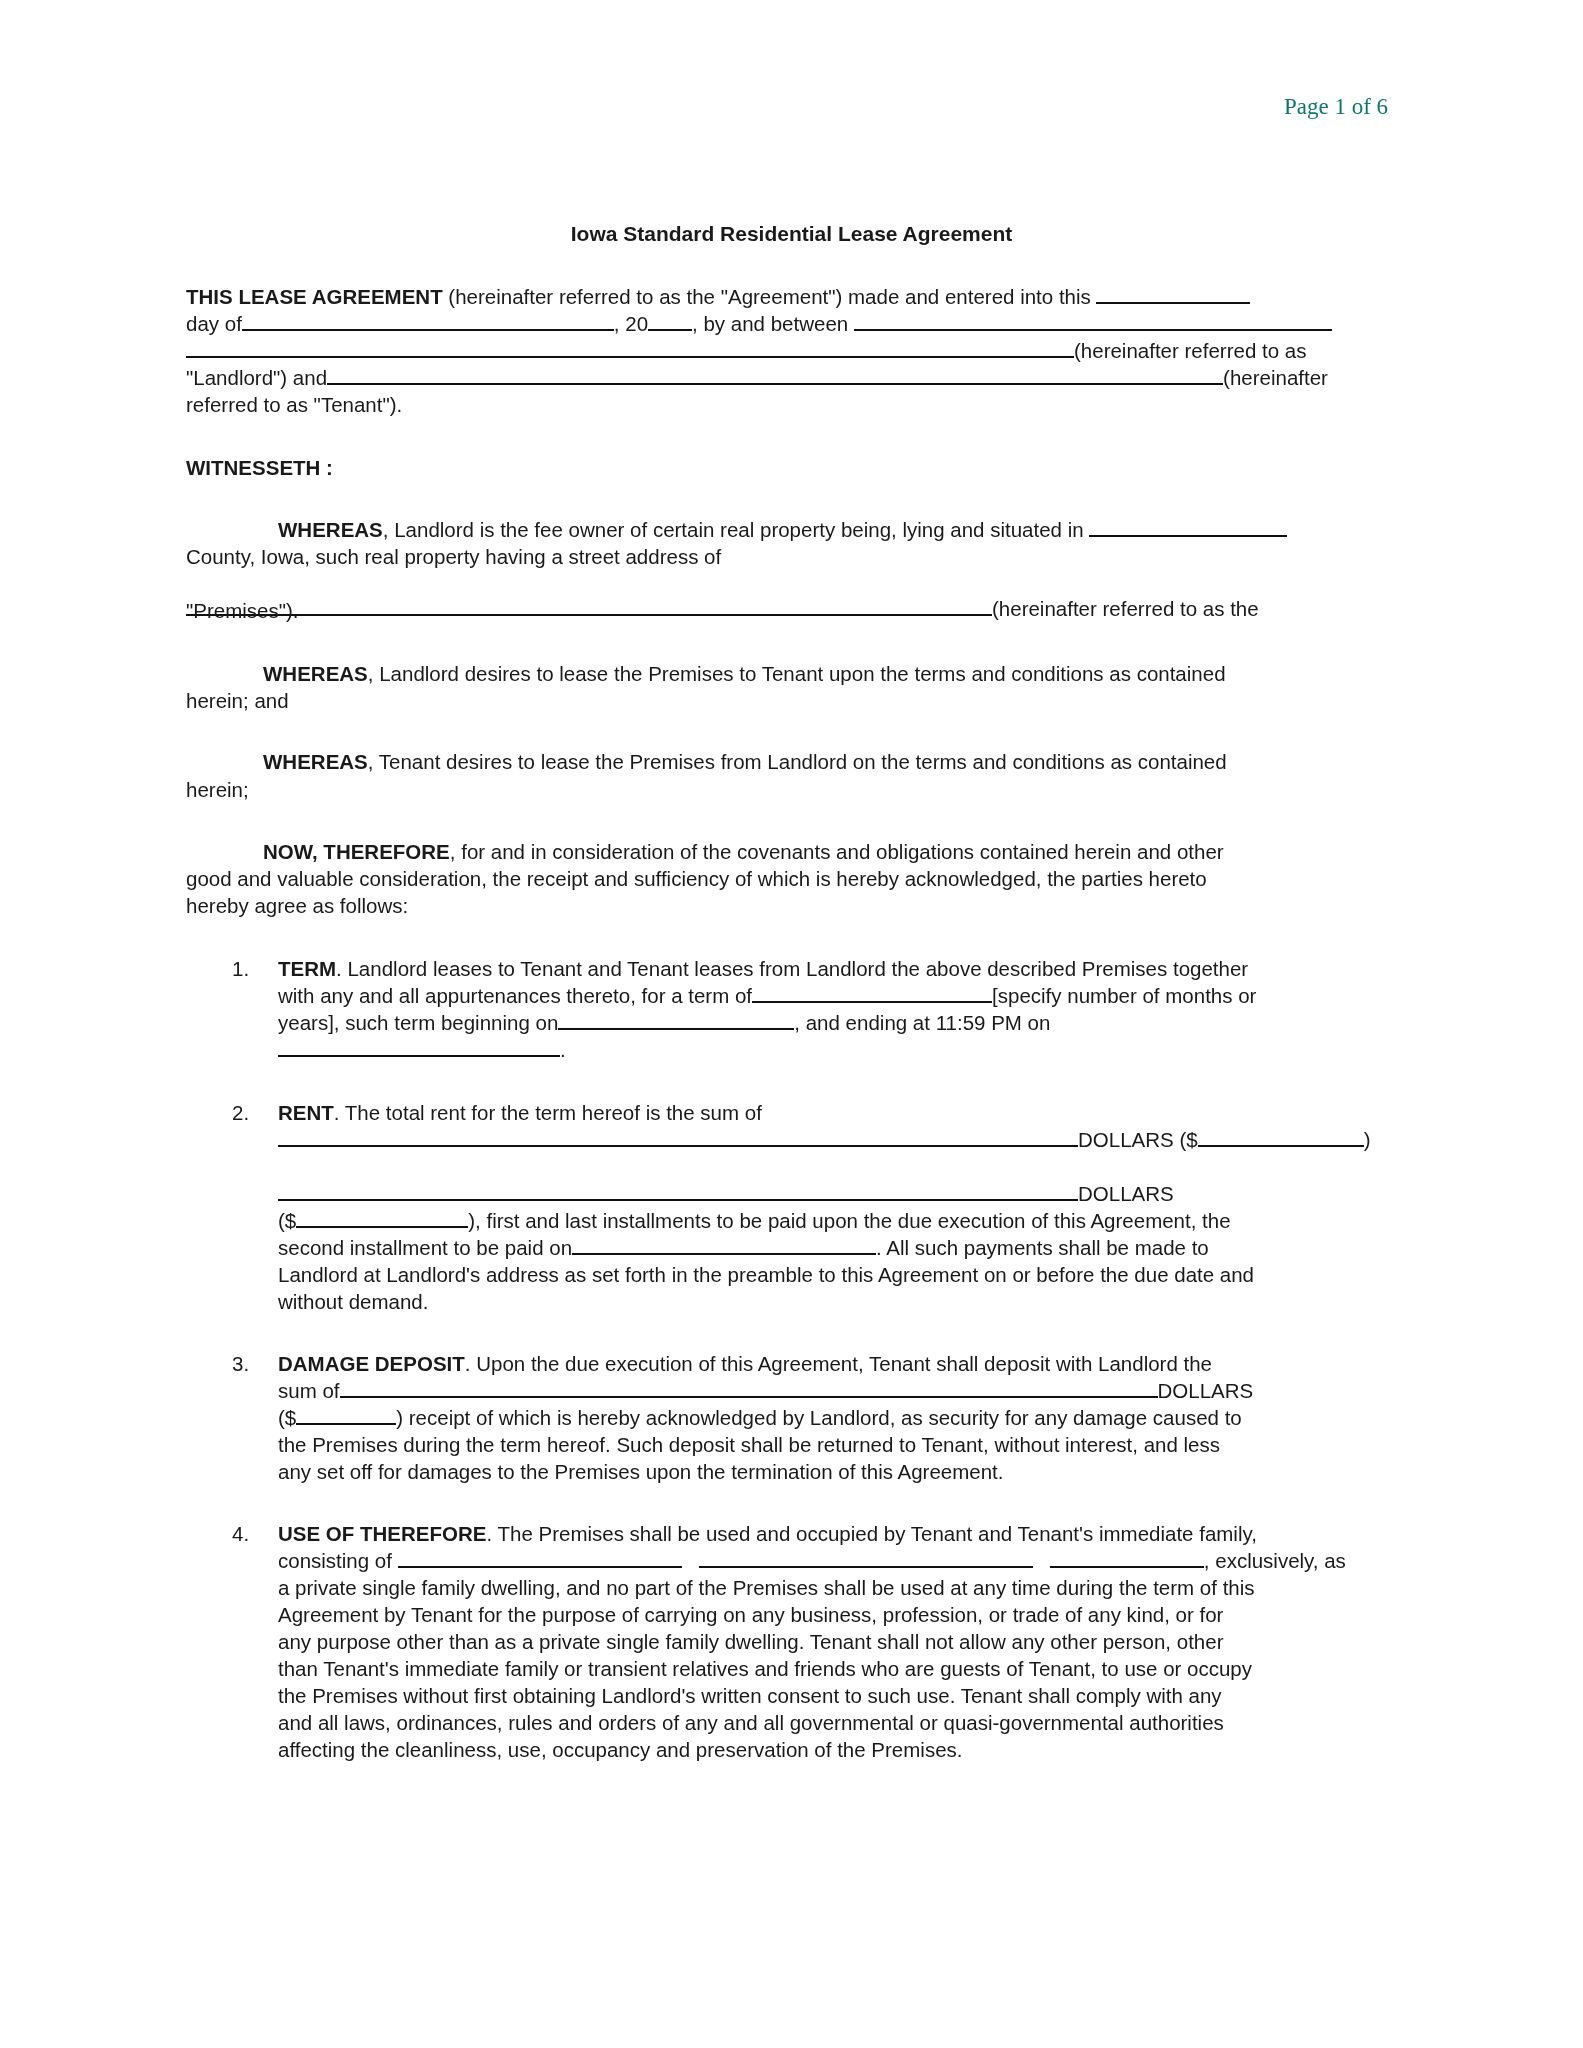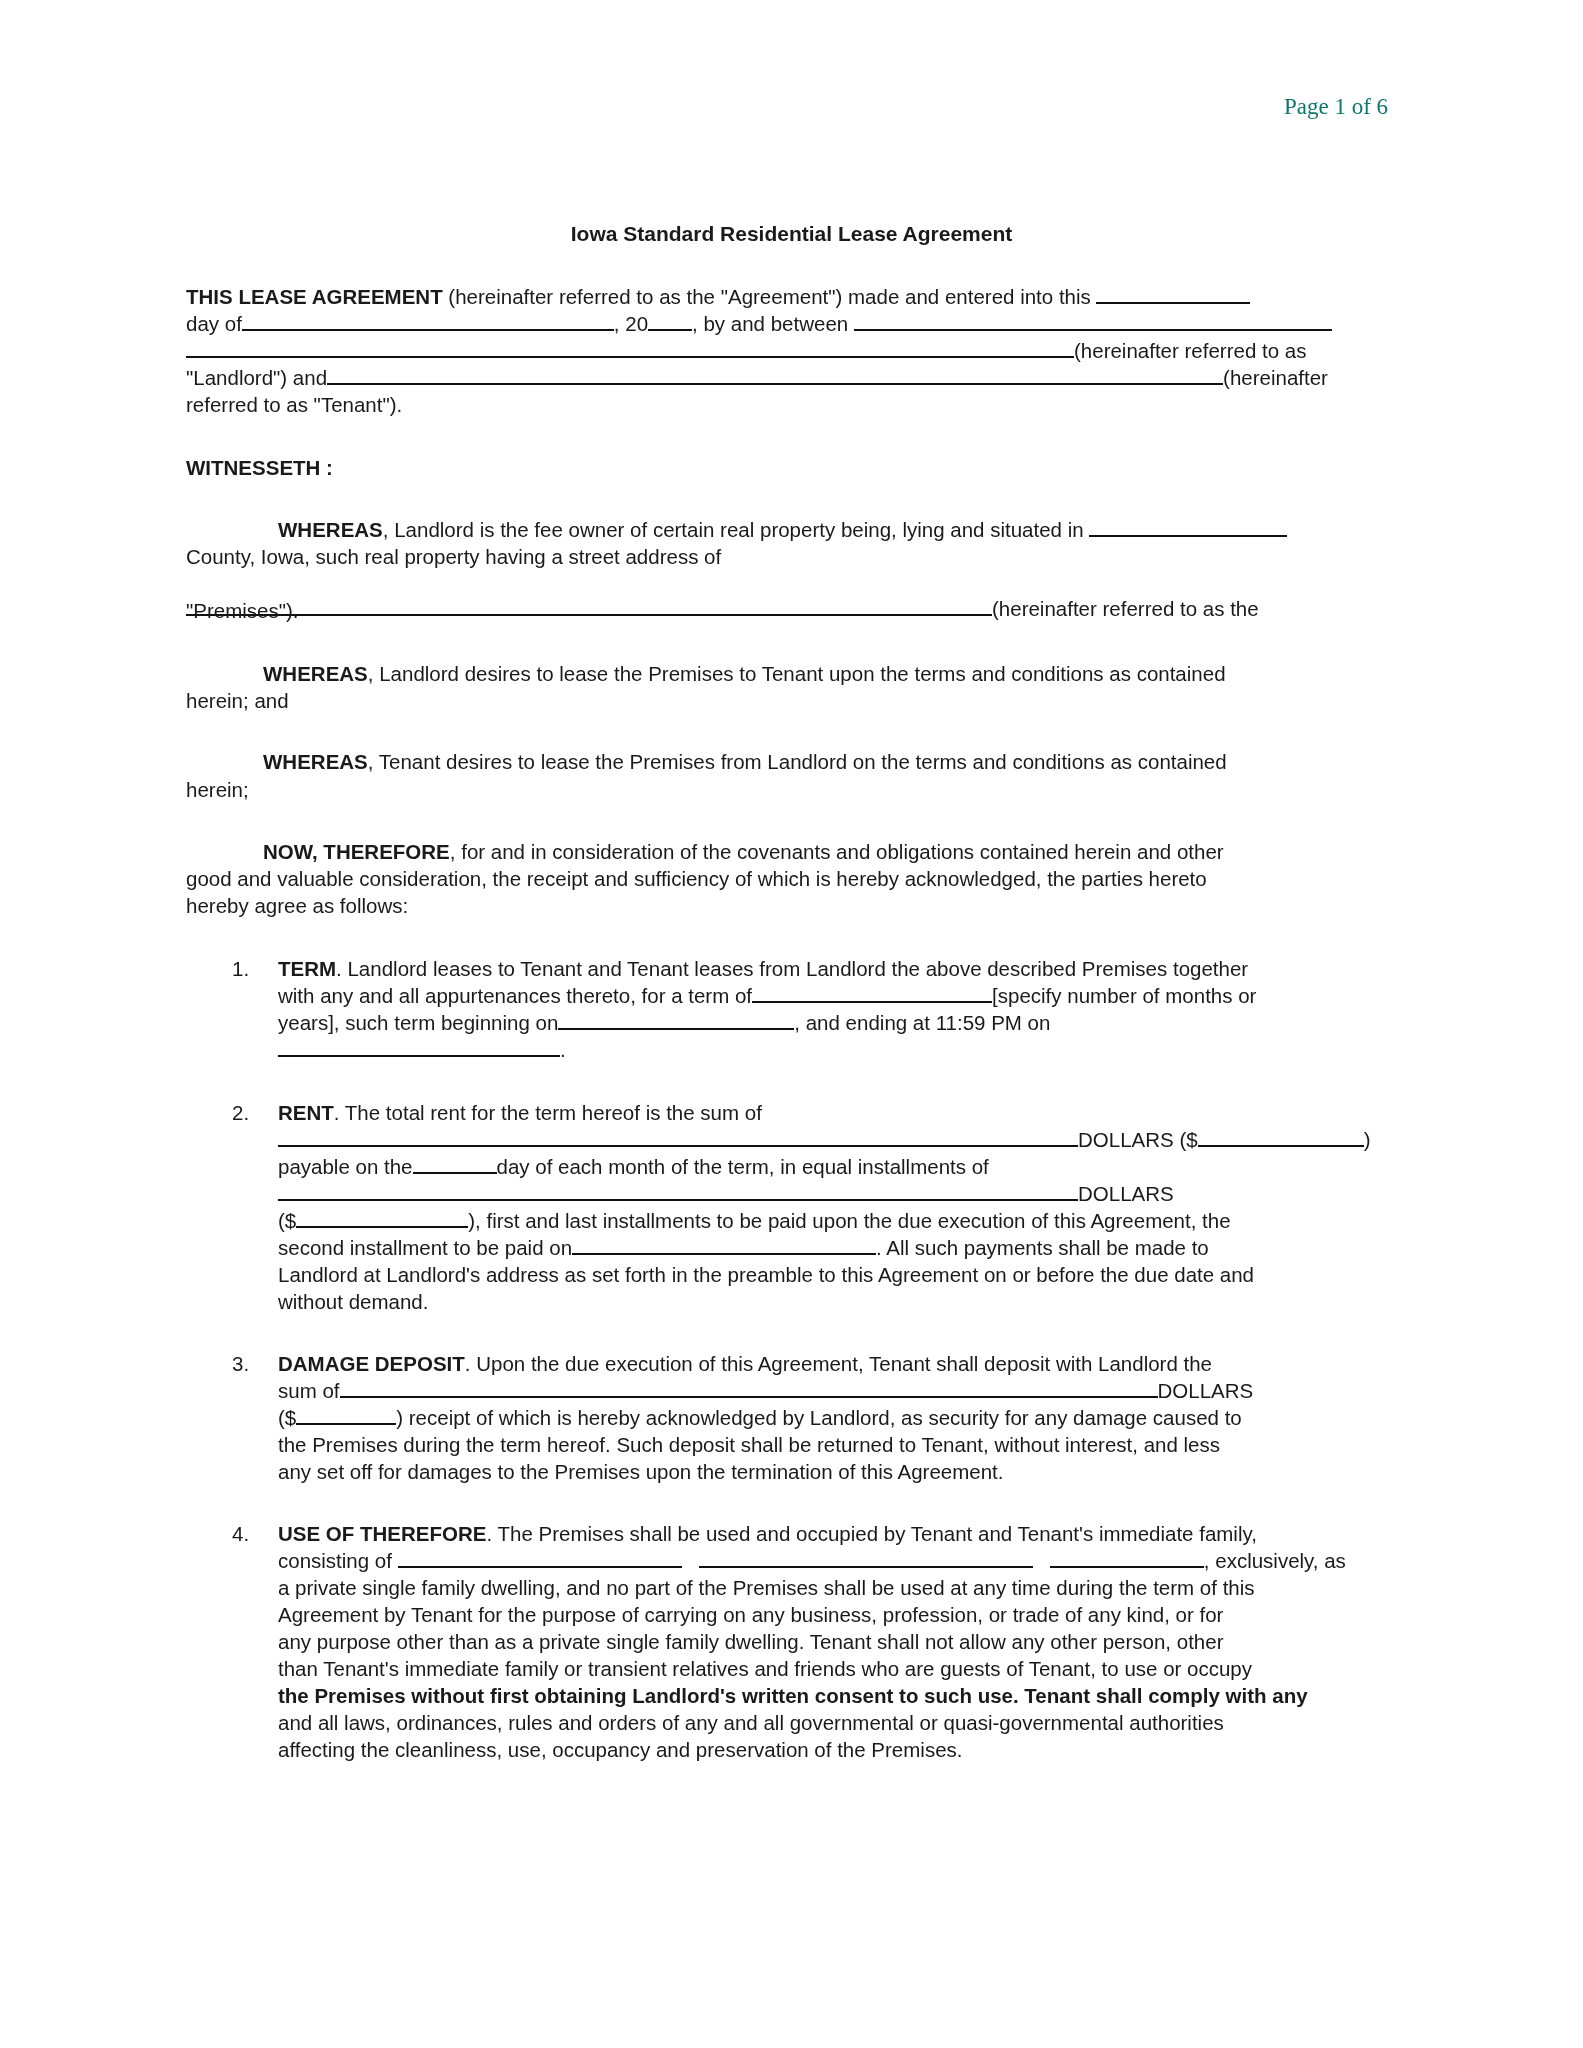--- a/index.html
+++ b/index.html
@@ -46,38 +46,37 @@
 
   <div class="num" style="left:232px;top:955px;">1.</div>
   <div class="ln" style="left:278px;top:955px;"><span class="b">TERM</span><span>. Landlord leases to Tenant and Tenant leases from Landlord the above described Premises together</span></div>
   <div class="ln" style="left:278px;top:982px;"><span>with any and all appurtenances thereto, for a term of</span><span class="blank" style="width:240px"></span><span>[specify number of months or</span></div>
   <div class="ln" style="left:278px;top:1009px;"><span>years], such term beginning on</span><span class="blank" style="width:236px"></span><span>, and ending at 11:59 PM on</span></div>
   <div class="ln" style="left:278px;top:1036px;"><span class="blank" style="width:282px"></span><span>.</span></div>
 
   <div class="num" style="left:232px;top:1099px;">2.</div>
   <div class="ln" style="left:278px;top:1099px;"><span class="b">RENT</span><span>. The total rent for the term hereof is the sum of</span></div>
   <div class="ln" style="left:278px;top:1126px;"><span class="blank" style="width:800px"></span><span>DOLLARS ($</span><span class="blank" style="width:166px"></span><span>)</span></div>
-  <div class="ln" style="left:278px;top:1153px;"><span>payable on the</span><span class="blank" style="width:84px"></span><span>day of each month of the term, in equal installments of</span></div>
   <div class="ln" style="left:278px;top:1180px;"><span class="blank" style="width:800px"></span><span>DOLLARS</span></div>
   <div class="ln" style="left:278px;top:1207px;"><span>($</span><span class="blank" style="width:172px"></span><span>), first and last installments to be paid upon the due execution of this Agreement, the</span></div>
   <div class="ln" style="left:278px;top:1234px;"><span>second installment to be paid on</span><span class="blank" style="width:304px"></span><span>.  All such payments shall be made to</span></div>
   <div class="ln" style="left:278px;top:1261px;">Landlord at Landlord's address as set forth in the preamble to this Agreement on or before the due date and</div>
   <div class="ln" style="left:278px;top:1288px;">without demand.</div>
 
   <div class="num" style="left:232px;top:1350px;">3.</div>
   <div class="ln" style="left:278px;top:1350px;"><span class="b">DAMAGE DEPOSIT</span><span>. Upon the due execution of this Agreement, Tenant shall deposit with Landlord the</span></div>
   <div class="ln" style="left:278px;top:1377px;"><span>sum of</span><span class="blank" style="width:818px"></span><span>DOLLARS</span></div>
   <div class="ln" style="left:278px;top:1404px;"><span>($</span><span class="blank" style="width:100px"></span><span>) receipt of which is hereby acknowledged by Landlord, as security for any damage caused to</span></div>
   <div class="ln" style="left:278px;top:1431px;">the Premises during the term hereof. Such deposit shall be returned to Tenant, without interest, and less</div>
   <div class="ln" style="left:278px;top:1458px;">any set off for damages to the Premises upon the termination of this Agreement.</div>
 
   <div class="num" style="left:232px;top:1520px;">4.</div>
   <div class="ln" style="left:278px;top:1520px;"><span class="b">USE OF THEREFORE</span><span>. The Premises shall be used and occupied by Tenant and Tenant's immediate family,</span></div>
   <div class="ln" style="left:278px;top:1547px;"><span>consisting of </span><span class="blank" style="width:284px"></span>&nbsp;&nbsp;&nbsp;<span class="blank" style="width:334px"></span>&nbsp;&nbsp;&nbsp;<span class="blank" style="width:154px"></span><span>, exclusively, as</span></div>
   <div class="ln" style="left:278px;top:1574px;">a private single family dwelling, and no part of the Premises shall be used at any time during the term of this</div>
   <div class="ln" style="left:278px;top:1601px;">Agreement by Tenant for the purpose of carrying on any business, profession, or trade of any kind, or for</div>
   <div class="ln" style="left:278px;top:1628px;">any purpose other than as a private single family dwelling. Tenant shall not allow any other person, other</div>
   <div class="ln" style="left:278px;top:1655px;">than Tenant's immediate family or transient relatives and friends who are guests of Tenant, to use or occupy</div>
-  <div class="ln" style="left:278px;top:1682px;font-weight:bold;">the Premises without first obtaining Landlord's written consent to such use.  Tenant shall comply with any</div>
+  <div class="ln" style="left:278px;top:1682px;">the Premises without first obtaining Landlord's written consent to such use.  Tenant shall comply with any</div>
   <div class="ln" style="left:278px;top:1709px;">and all laws, ordinances, rules and orders of any and all governmental or quasi-governmental authorities</div>
   <div class="ln" style="left:278px;top:1736px;">affecting the cleanliness, use, occupancy and preservation of the Premises.</div>
 
 </div>
 
 </body></html>

